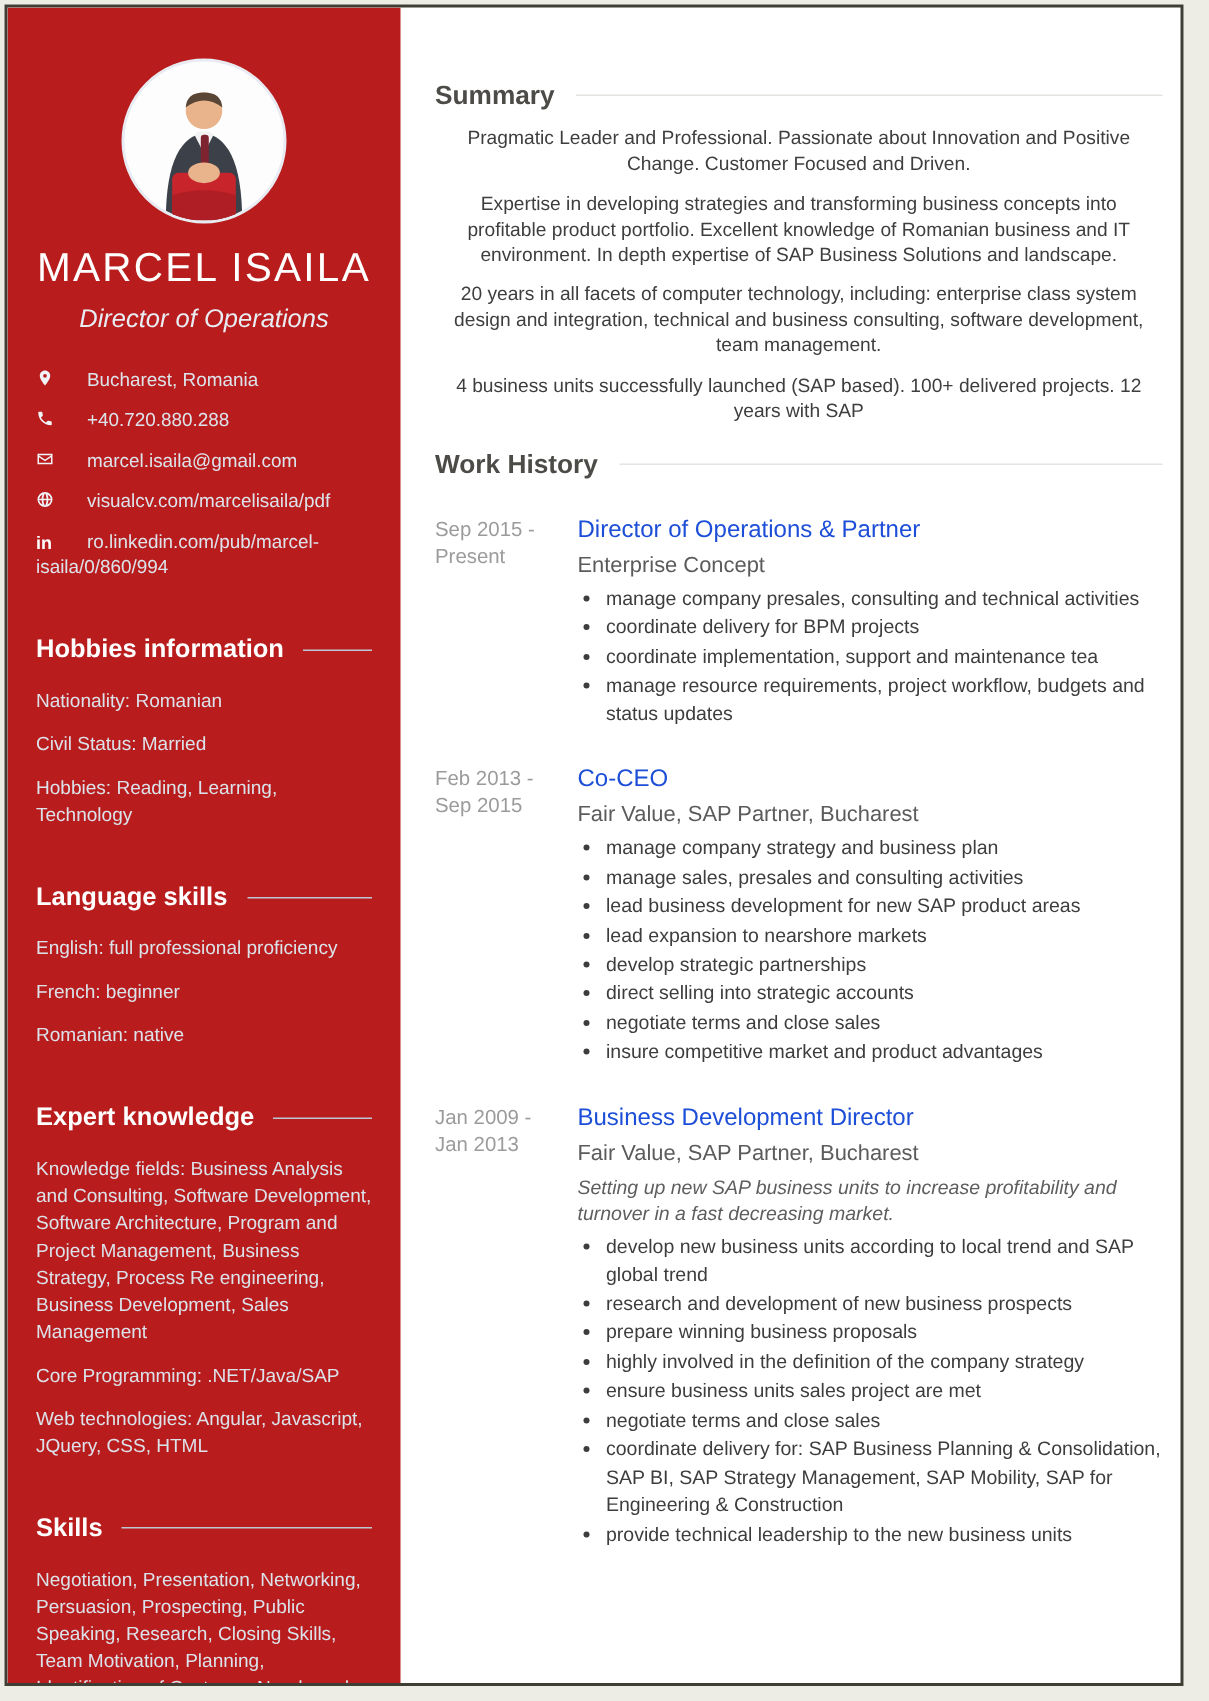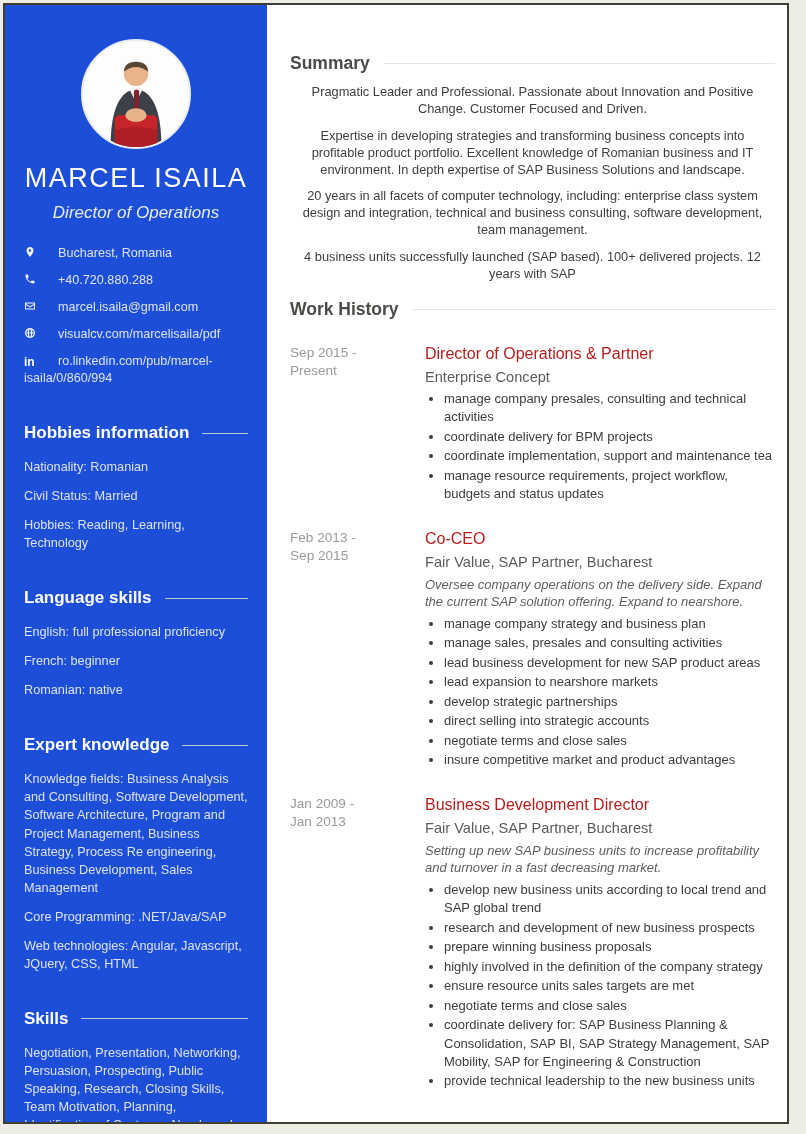--- a/index.html
+++ b/index.html
@@ -1,21 +1,21 @@
 <!DOCTYPE html>
 <html><head>
 <meta charset="utf-8">
 <style>
   html,body{margin:0;padding:0;background:#edece5;font-family:"Liberation Sans","DejaVu Sans",sans-serif;}
   .canvas{position:relative;width:806px;height:1134px;background:#edece5;overflow:hidden;}
   .doc{position:absolute;left:3px;top:3px;width:786px;height:1121px;background:#ffffff;
        border:2px solid #3f3e35;box-sizing:border-box;display:flex;overflow:hidden;}
 
   
-  .sidebar{width:262px;flex-shrink:0;background:#1d4ed8;color:#dde3eb;
+  .sidebar{width:262px;flex-shrink:0;background:#b91c1c;color:#dde3eb;
            padding:30px 19px 20px 19px;box-sizing:border-box;overflow:hidden;}
   .photo-wrap{width:106px;height:106px;margin:4px auto 14px;border-radius:50%;
               border:2px solid #e8ecf2;background:#fdfdfd;overflow:hidden;}
   .photo-wrap svg{display:block;width:100%;height:100%;}
   .name{font-size:27px;font-weight:300;letter-spacing:1.5px;color:#ffffff;text-align:center;margin-top:10px;}
   .role{font-size:17px;font-style:italic;color:#e8edf3;text-align:center;margin:9px 0 22px;}
   .contact{font-size:12.6px;line-height:1.35;}
   .contact-item{margin-bottom:9px;overflow-wrap:break-word;}
   .cicon{display:inline-block;width:34px;color:#ffffff;vertical-align:-1px;}
   .cicon svg{width:12px;height:12px;fill:#f0f3f7;}
@@ -24,24 +24,24 @@
           margin:36px 0 15px;}
   .side-h .rule{flex:1;height:1px;background:#bcc7d4;margin-left:13px;}
   .side-line{font-size:12.7px;line-height:1.42;margin-bottom:11px;color:#dce2ea;}
 
   
   .main{flex:1;padding:48px 12px 0 23px;box-sizing:border-box;overflow:hidden;}
   .main-h{display:flex;align-items:center;font-size:17.5px;font-weight:bold;color:#4c4b47;}
   .main-h .rule{flex:1;height:1px;background:#e3e3e0;margin-left:14px;}
   .summary-p{font-size:12.8px;color:#3e3e3e;line-height:1.32;text-align:center;margin:10px 6px;}
   .work{margin-top:16px;}
-  .entry{display:flex;margin-top:24px;gap:40px;}
+  .entry{display:flex;margin-top:24px;}
   .entry-date{width:95px;flex-shrink:0;font-size:13.6px;color:#9b9b9b;line-height:1.32;}
   .entry-body{flex:1;min-width:0;}
-  .entry-title{font-size:16px;color:#b91c1c;line-height:1.25;}
+  .entry-title{font-size:16px;color:#1d4ed8;line-height:1.25;}
   .entry-company{font-size:14.6px;color:#5b5b5b;margin-top:5px;}
   .entry-desc{font-size:13px;font-style:italic;color:#5e5e5e;line-height:1.32;margin-top:6px;}
   .entry-bullets{margin:5px 0 0;padding-left:19px;}
   .entry-bullets li{font-size:13px;color:#3d3d3d;line-height:1.42;margin:1px 0;}
 </style>
 </head>
 <body>
 
 <div class="canvas">
   <div class="doc">
@@ -157,21 +157,20 @@
         </div>
 
         <div class="entry">
           <div class="entry-date">
             <div>Feb 2013 -</div>
             <div>Sep 2015</div>
           </div>
           <div class="entry-body">
             <div class="entry-title">Co-CEO</div>
             <div class="entry-company">Fair Value, SAP Partner, Bucharest</div>
-            <div class="entry-desc">Oversee company operations on the delivery side. Expand the current SAP solution offering. Expand to nearshore.</div>
             <ul class="entry-bullets">
               <li>manage company strategy and business plan</li>
               <li>manage sales, presales and consulting activities</li>
               <li>lead business development for new SAP product areas</li>
               <li>lead expansion to nearshore markets</li>
               <li>develop strategic partnerships</li>
               <li>direct selling into strategic accounts</li>
               <li>negotiate terms and close sales</li>
               <li>insure competitive market and product advantages</li>
             </ul>
@@ -185,21 +184,21 @@
           </div>
           <div class="entry-body">
             <div class="entry-title">Business Development Director</div>
             <div class="entry-company">Fair Value, SAP Partner, Bucharest</div>
             <div class="entry-desc">Setting up new SAP business units to increase profitability and turnover in a fast decreasing market.</div>
             <ul class="entry-bullets">
               <li>develop new business units according to local trend and SAP global trend</li>
               <li>research and development of new business prospects</li>
               <li>prepare winning business proposals</li>
               <li>highly involved in the definition of the company strategy</li>
-              <li>ensure resource units sales targets are met</li>
+              <li>ensure business units sales project are met</li>
               <li>negotiate terms and close sales</li>
               <li>coordinate delivery for: SAP Business Planning &amp; Consolidation, SAP BI, SAP Strategy Management, SAP Mobility, SAP for Engineering &amp; Construction</li>
               <li>provide technical leadership to the new business units</li>
             </ul>
           </div>
         </div>
 
 
       </div>
     </div>

